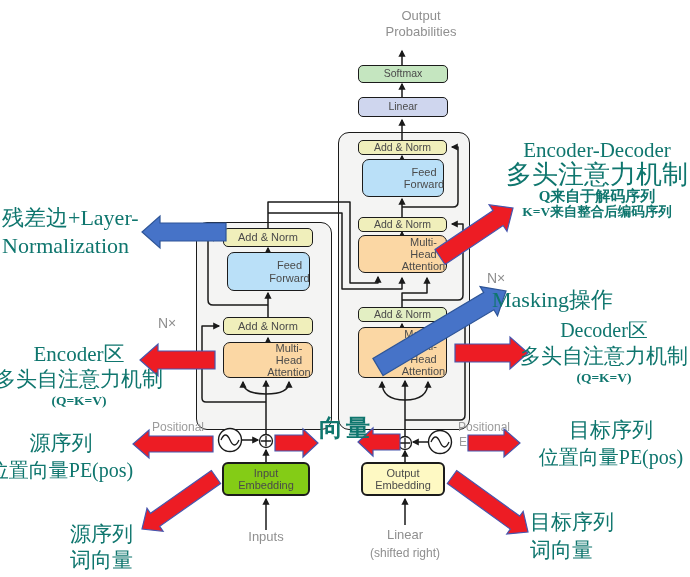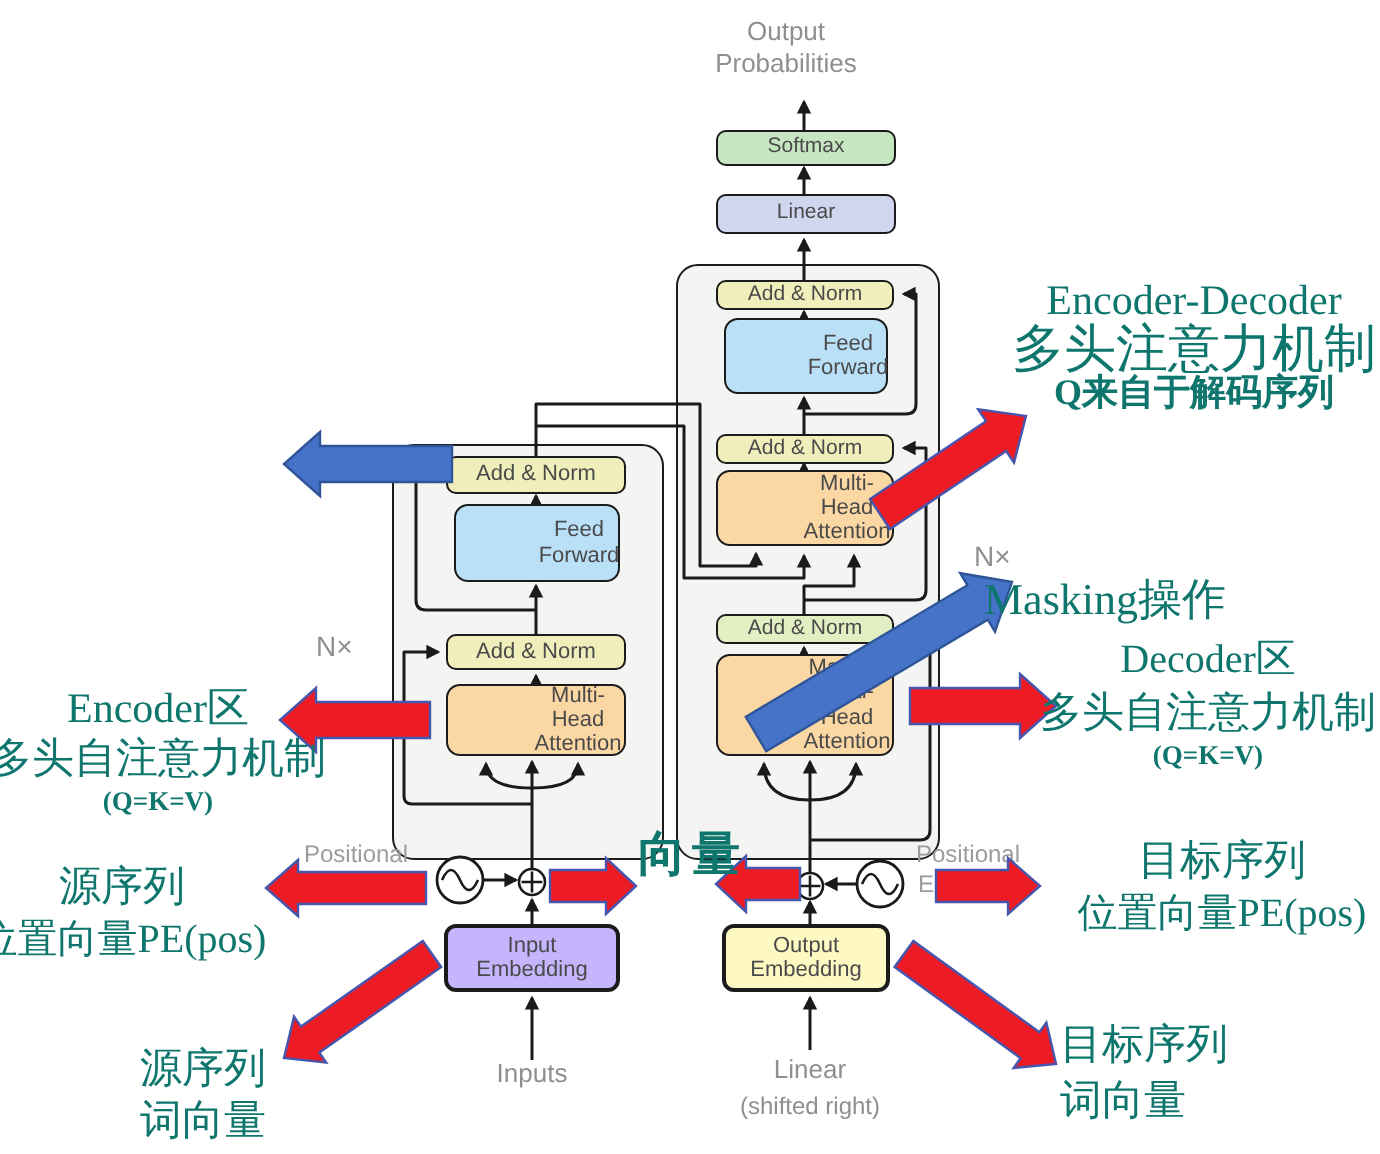--- a/index.html
+++ b/index.html
@@ -92,21 +92,21 @@
       <circle cx="266" cy="441" r="6.5" fill="#fff"></circle>
       <path d="M266 435.8 V446.2 M260.8 441 H271.2" fill="none"></path>
     </g>
     <g stroke="#1a1a1a" stroke-width="1.3">
       <circle cx="405" cy="443" r="6.5" fill="#fff"></circle>
       <path d="M405 437.8 V448.2 M399.8 443 H410.2" fill="none"></path>
     </g>
   </svg>
 
   <div class="layer" id="blocks">
-    <div class="glabel" style="left:350px;top:8px;width:86px;font-size:13px;line-height:16px">
+    <div class="glabel" style="left:378px;top:8px;width:86px;font-size:13px;line-height:16px">
       <span style="width:80px">Output Probabilities</span>
     </div>
 
     <div class="box" style="left: 358px; top: 65px; width: 90px; height: 18px; background-color: rgb(197, 230, 192); text-align: right;">
       <span>Softmax</span>
       </div>
     <div class="box" style="left: 358px; top: 97px; width: 90px; height: 20px; background-color: rgb(207, 214, 238);">
       <span>Linear</span>
       </div>
 
@@ -135,21 +135,21 @@
     <div class="box big" style="left: 227px; top: 252px; width: 83px; height: 39px; background-color: rgb(186, 224, 248);">
       <span style="width:56px">Feed Forward</span>
       </div>
     <div class="box" style="left: 223px; top: 317px; width: 90px; height: 18px; font-size: 11px; background-color: rgb(240, 239, 187);">
       <span>Add &amp; Norm</span>
       </div>
     <div class="box big" style="left: 223px; top: 342px; width: 90px; height: 36px; background-color: rgb(251, 215, 164);">
       <span style="width:66px">Multi-Head Attention</span>
       </div>
 
-    <div class="box emb" style="left: 222px; top: 462px; width: 88px; height: 34px; background-color: #c4b5fd; justify-content: center;">
+    <div class="box emb" style="left: 222px; top: 462px; width: 88px; height: 34px; background-color: #84cc16; justify-content: center;">
       <span style="width:70px">Input Embedding</span>
       </div>
     <div class="box emb" style="left: 361px; top: 462px; width: 84px; height: 34px; background-color: #fef9c3;">
       <span style="width:70px">Output Embedding</span>
       </div>
 
     <div class="glabel" style="left:158px;top:315px;font-size:14px">N×</div>
     <div class="glabel" style="left:487px;top:270px;font-size:14px">N×</div>
     <div class="glabel" style="left:146px;top:420px;width:64px;font-size:12px;line-height:15px;color:#9c9c9c">
       <div>Positional</div>
@@ -174,20 +174,24 @@
       <polygon points="275.0,451.0 303.0,451.0 303.0,457.0 318.0,443.0 303.0,429.0 303.0,435.0 275.0,435.0" fill="#ed1c24" stroke="#4656ae" stroke-width="1.2"></polygon>
       <polygon points="400.0,434.0 373.0,434.0 373.0,428.0 358.0,442.0 373.0,456.0 373.0,450.0 400.0,450.0" fill="#ed1c24" stroke="#4656ae" stroke-width="1.2"></polygon>
       <polygon points="468.0,451.0 504.0,451.0 504.0,457.0 520.0,443.0 504.0,429.0 504.0,435.0 468.0,435.0" fill="#ed1c24" stroke="#4656ae" stroke-width="1.2"></polygon>
       <polygon points="447.3,483.5 510.3,529.1 506.8,534.0 528.0,532.0 523.2,511.3 519.7,516.1 456.7,470.5" fill="#ed1c24" stroke="#4656ae" stroke-width="1.2"></polygon>
       <polygon points="455.0,362.0 510.0,362.0 510.0,369.0 528.0,353.0 510.0,337.0 510.0,344.0 455.0,344.0" fill="#ed1c24" stroke="#4656ae" stroke-width="1.2"></polygon>
       <polygon points="445.0,264.5 503.1,225.5 507.0,231.3 513.0,208.0 489.1,204.7 493.0,210.6 435.0,249.5" fill="#ed1c24" stroke="#4656ae" stroke-width="1.2"></polygon>
       <polygon points="383.1,375.6 493.9,309.8 497.5,315.8 506.0,291.0 480.1,286.6 483.7,292.6 372.9,358.4" fill="#4673c8" stroke="#2e5597" stroke-width="1.2"></polygon>
     </svg>
 
   <div class="layer" id="annos">
+    <div class="anno left" style="left:2px;top:204px;font-size:22px;line-height:28px">
+      <div>残差边+Layer-</div>
+      <div>Normalization</div>
+    </div>
 
     <div class="anno" style="left:-10px;top:342px;width:178px">
       <div style="font-size:21px;line-height:25px">Encoder区</div>
       <div style="font-size:21px;line-height:25px">多头自注意力机制</div>
       <div class="sub" style="font-size:13.5px;line-height:17px">(Q=K=V)</div>
     </div>
 
     <div class="anno" style="left:-20px;top:430px;width:162px">
       <div style="font-size:21px;line-height:27px">源序列</div>
       <div style="font-size:20px;line-height:27px">位置向量PE(pos)</div>
@@ -198,21 +202,22 @@
       <div>词向量</div>
     </div>
 
     <div class="anno" style="left:314px;top:416px;width:64px;font-size:24px;line-height:25px;font-weight:bold;letter-spacing:3px">
       <div>向量</div>
     </div>
 
     <div class="anno" style="left:504px;top:139px;width:186px">
       <div style="font-size:21px;line-height:23px">Encoder-Decoder</div>
       <div style="font-size:26px;line-height:26px">多头注意力机制</div>
-      <div class="sub" style="font-size:18px;line-height:16px">Q来自于解码序列</div>
+      <div class="sub" style="font-size:15px;line-height:16px">Q来自于解码序列</div>
+      <div class="sub" style="font-size:13.5px;line-height:15px">K=V来自整合后编码序列</div>
     </div>
 
     <div class="anno left" style="left:492px;top:285px;font-size:22px">Masking操作</div>
 
     <div class="anno" style="left:514px;top:318px;width:180px">
       <div style="font-size:20px;line-height:25px">Decoder区</div>
       <div style="font-size:21px;line-height:26px">多头自注意力机制</div>
       <div class="sub" style="font-size:13.5px;line-height:17px">(Q=K=V)</div>
     </div>
 

